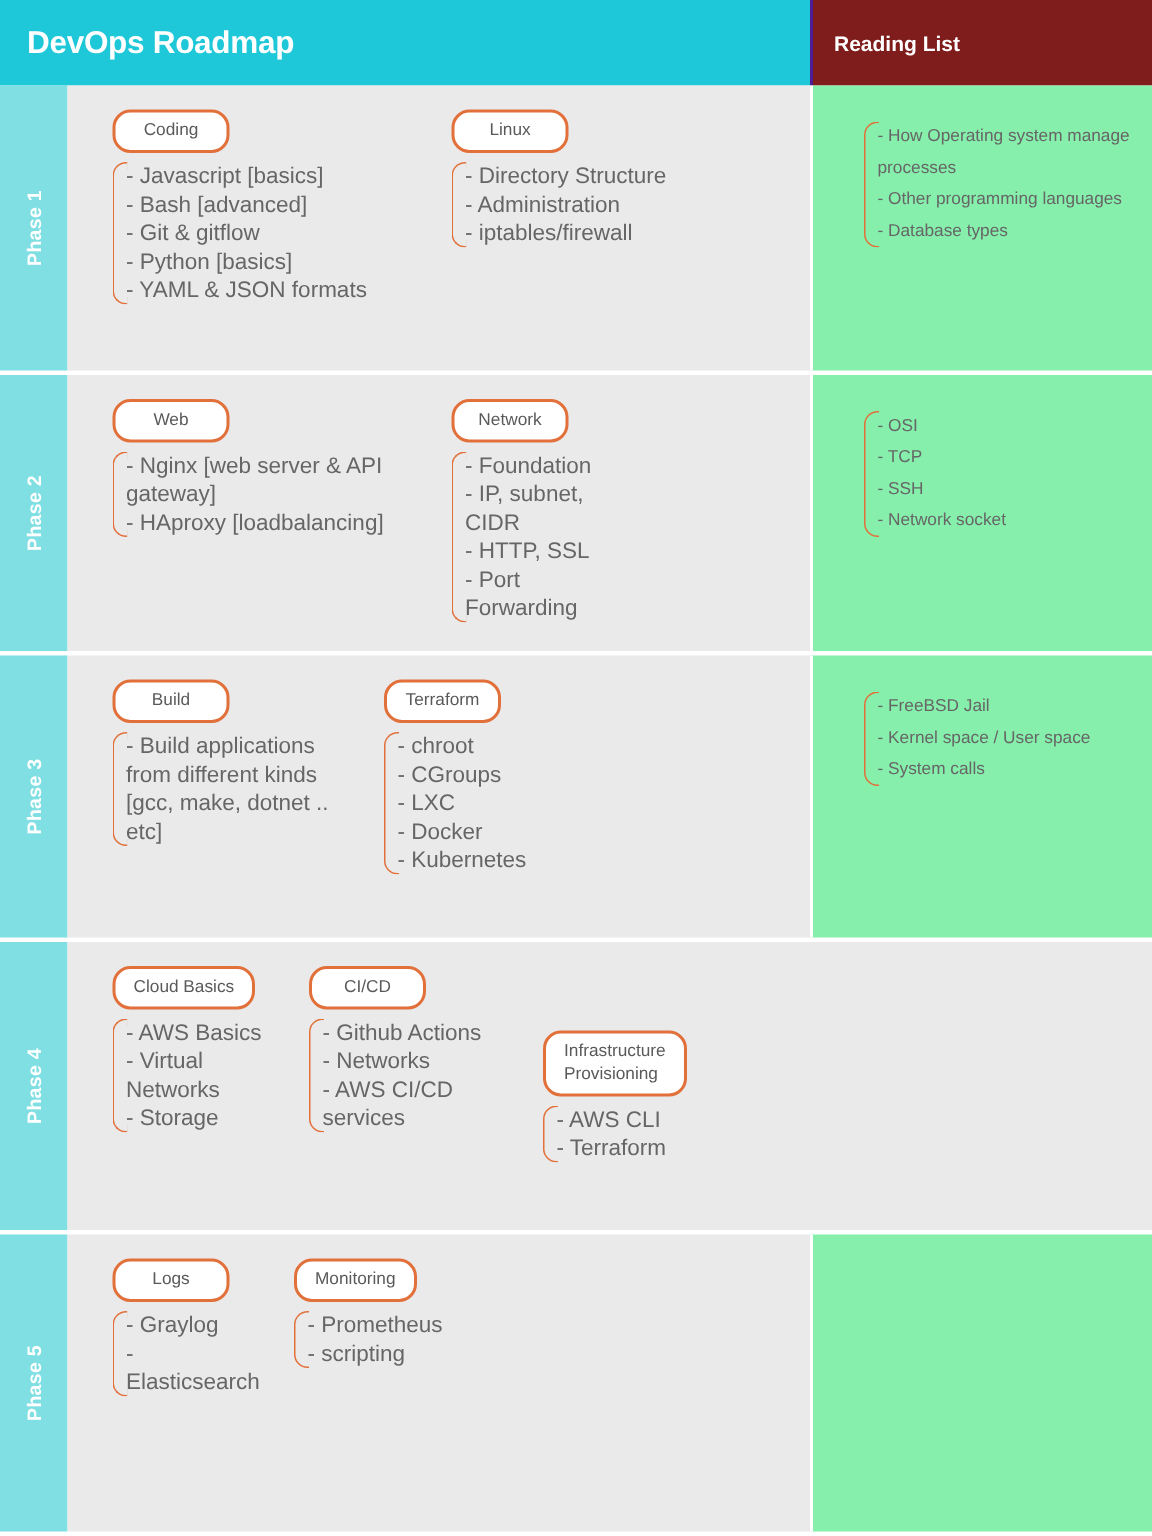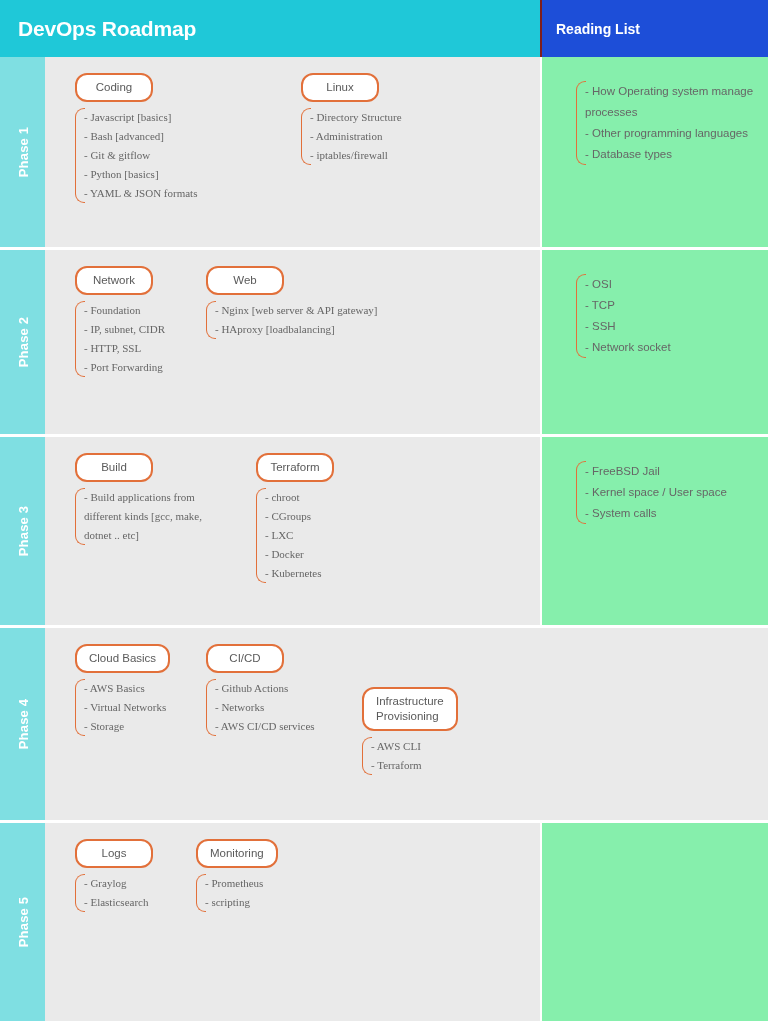--- a/index.html
+++ b/index.html
@@ -37,25 +37,25 @@
   }
   .header-main .title {
     color: #ffffff;
     font-size: 21px;
     font-weight: bold;
     letter-spacing: -0.2px;
   }
   .header-side {
     width: 228px;
     height: 57px;
-    background: #1d4ed8;
+    background: #7f1d1d;
     display: flex;
     align-items: center;
     padding-left: 14px;
-    border-left: 2px solid #7f1d1d;
+    border-left: 2px solid #4c1d95;
   }
   .header-side .title {
     color: #ffffff;
     font-size: 14px;
     font-weight: bold;
   }
 
   
   .body-grid {
     position: absolute;
@@ -153,24 +153,23 @@
     bottom: 0;
     width: 9px;
     border-left: 1.4px solid #e2703a;
     border-top: 1.4px solid #e2703a;
     border-bottom: 1.4px solid #e2703a;
     border-radius: 9px 0 0 9px;
     pointer-events: none;
   }
   .topic-items .item {
     color: #666666;
-    font-size: 11px;
+    font-size: 15px;
     line-height: 19px;
     white-space: pre-wrap;
-    font-family: Liberation Serif, serif;
   }
 
   
   .reading-items {
     position: relative;
     padding-left: 9px;
     display: inline-block;
   }
   .reading-items::before {
     content: "";
@@ -232,33 +231,33 @@
           </div>
         </div>
         <div class="reading-cell"><div class="reading-items"><div class="item">- How Operating system manage processes</div><div class="item">- Other programming languages</div><div class="item">- Database types</div></div></div>
       </div>
       <div class="phase-row" style="height: 187px;">
         <div class="phase-tab">
           <span class="phase-label">Phase 2</span>
         </div>
         <div class="phase-content">
           <div class="topics">
+            <div class="topic" style="width: 200px;"><div class="topic-pill">
+                <span>Web</span>
+              </div><div class="topic-items">
+                <div class="item">- Nginx [web server &amp; API gateway]</div>
+                <div class="item">- HAproxy [loadbalancing]</div>
+              </div></div>
             <div class="topic" style="width: 105px;"><div class="topic-pill">
                 <span>Network</span>
               </div><div class="topic-items">
                 <div class="item">- Foundation</div>
                 <div class="item">- IP, subnet, CIDR</div>
                 <div class="item">- HTTP, SSL</div>
                 <div class="item">- Port Forwarding</div>
-              </div></div>
-            <div class="topic" style="width: 200px;"><div class="topic-pill">
-                <span>Web</span>
-              </div><div class="topic-items">
-                <div class="item">- Nginx [web server &amp; API gateway]</div>
-                <div class="item">- HAproxy [loadbalancing]</div>
               </div></div>
           </div>
         </div>
         <div class="reading-cell"><div class="reading-items"><div class="item">- OSI</div><div class="item">- TCP</div><div class="item">- SSH</div><div class="item">- Network socket</div></div></div>
       </div>
       <div class="phase-row" style="height: 191px;">
         <div class="phase-tab">
           <span class="phase-label">Phase 3</span>
         </div>
         <div class="phase-content">

